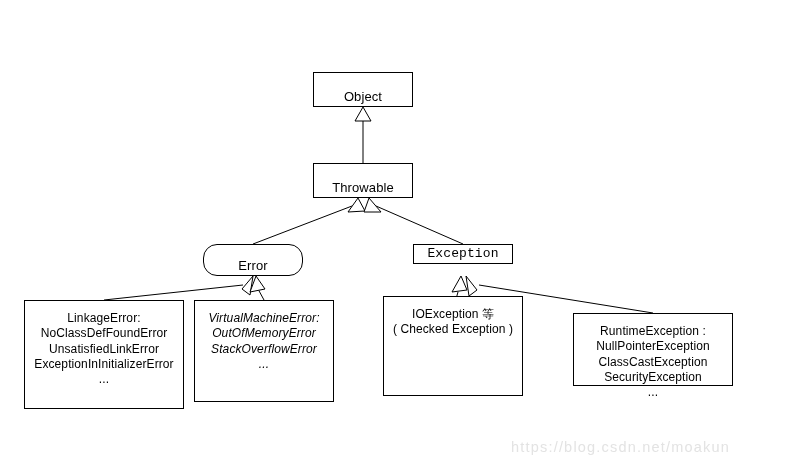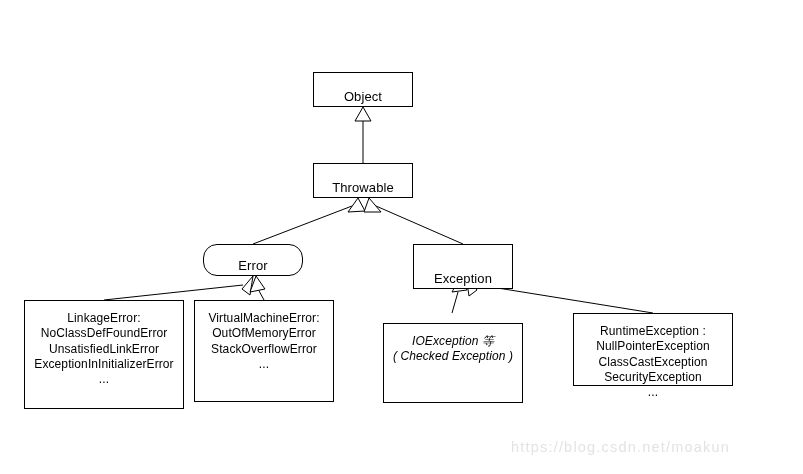--- a/index.html
+++ b/index.html
@@ -114,40 +114,40 @@
   </div>
 
   <div class="node root centered" style="left:313px; top:163px; width:100px; height:35px;">
     <div class="node-label">Throwable</div>
   </div>
 
   <div class="node mid centered" style="left:203px; top:244px; width:100px; height:32px;border-radius:14px;">
     <div class="node-label">Error</div>
   </div>
 
-  <div class="node mid centered" style="left:413px; top:244px; width:100px; height:45px;">
+  <div class="node mid centered" style="left:413px; top:244px; width:100px; height:20px;font-family:Liberation Mono, monospace;">
     <div class="node-label">Exception</div>
   </div>
 
   <div class="node leaf" style="left:24px; top:300px; width:160px; height:109px;">
     <div class="node-label">LinkageError:
 NoClassDefFoundError
 UnsatisfiedLinkError
 ExceptionInInitializerError
 ...</div>
   </div>
 
-  <div class="node leaf" style="left:194px; top:300px; width:140px; height:102px;">
+  <div class="node leaf" style="left:194px; top:300px; width:140px; height:102px;font-style:italic;">
     <div class="node-label">VirtualMachineError:
 OutOfMemoryError
 StackOverflowError
 ...</div>
   </div>
 
-  <div class="node leaf" style="left:383px; top:323px; width:140px; height:80px;font-style:italic;">
+  <div class="node leaf" style="left:383px; top:296px; width:140px; height:100px;">
     <div class="node-label">IOException 等
 ( Checked Exception )</div>
   </div>
 
   <div class="node leaf" style="left:573px; top:313px; width:160px; height:73px;">
     <div class="node-label">RuntimeException :
 NullPointerException
 ClassCastException
 SecurityException
 ...</div>

